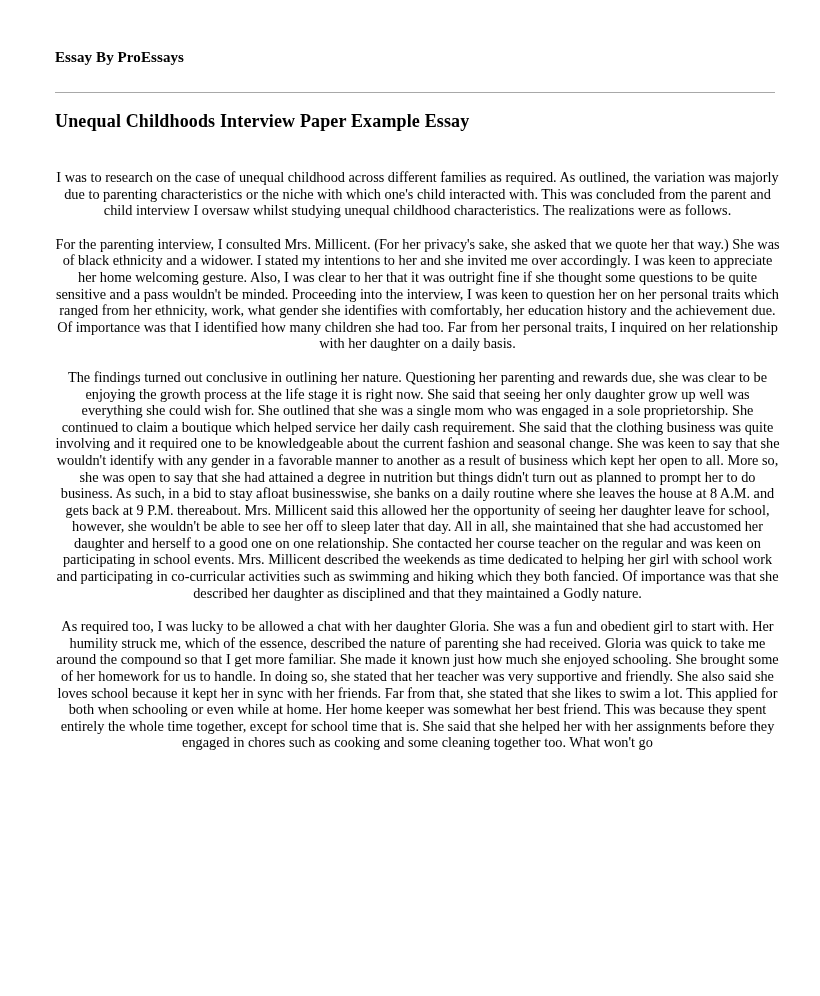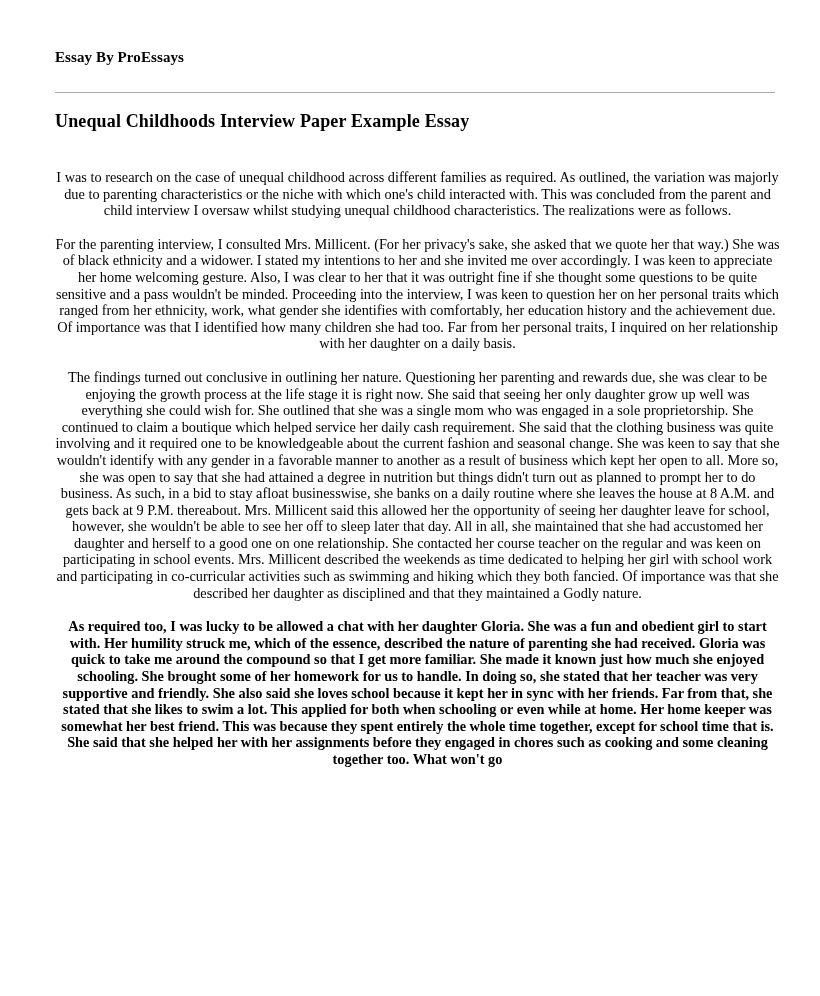--- a/index.html
+++ b/index.html
@@ -53,21 +53,20 @@
     width: 725px;
   }
   .body-copy p {
     font-size: 14.3px;
     line-height: 16.6px;
     margin: 0 0 17px 0;
     text-align: center;
   }
   .body-copy p:last-child {
     margin-bottom: 12px;
-    font-weight: bold;
   }
 </style>
 </head>
 <body>
 
 <div class="page">
 
   <div class="site-title">Essay By ProEssays</div>
 
 

